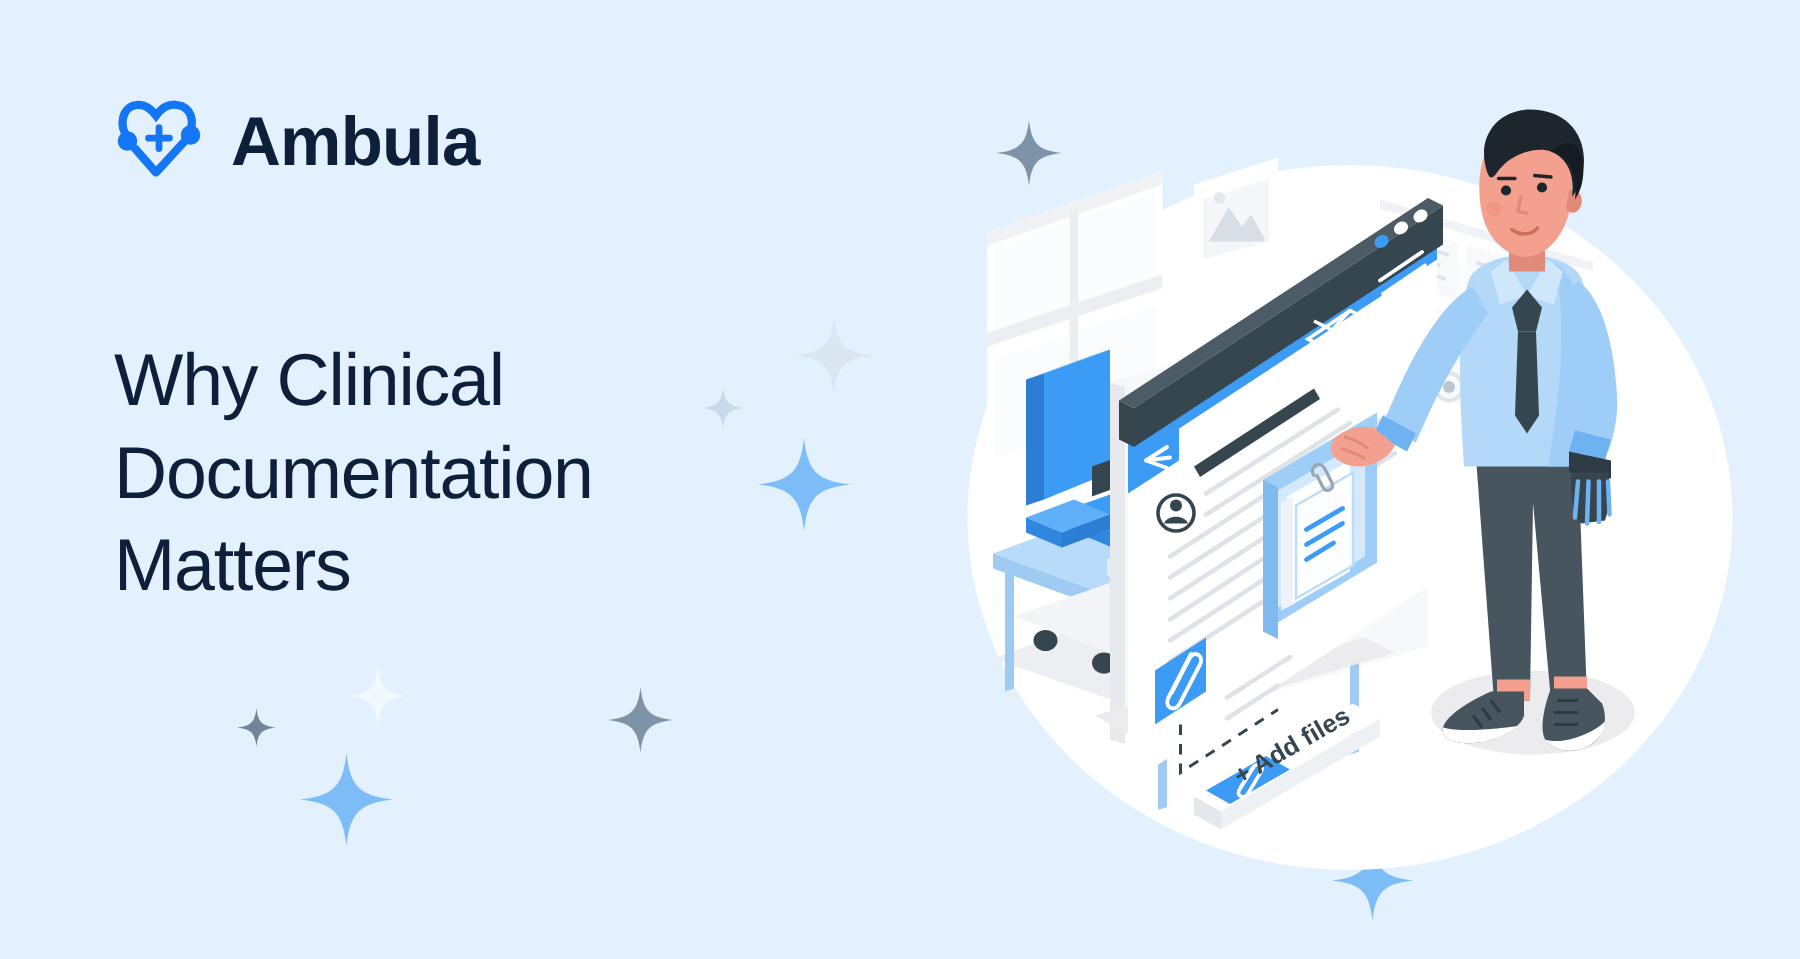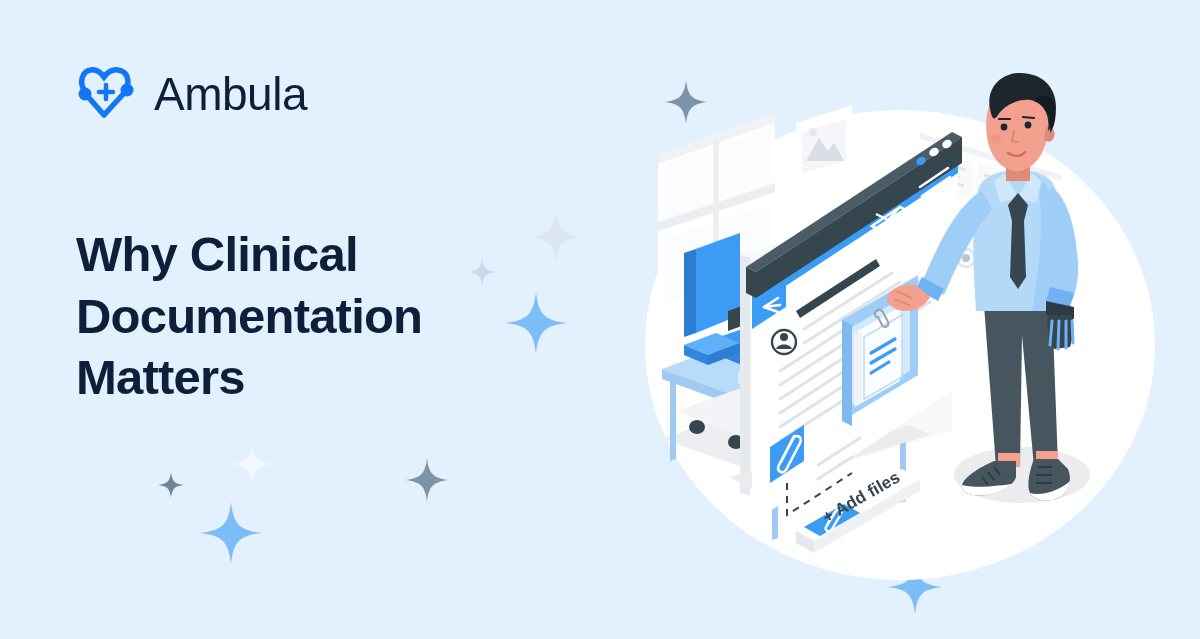--- a/index.html
+++ b/index.html
@@ -11,28 +11,28 @@
   }
   .stage { position:absolute; inset:0; }
 
   
   .brand {
     position:absolute; left:76px; top:63px;
     display:flex; align-items:center; gap:14px;
   }
   .brand-mark { width:64px; height:62px; display:block; }
   .brand-word {
-    font-size:46px; font-weight:normal; color:#0e2039;
+    font-size:46px; font-weight:bold; color:#0e2039;
     letter-spacing:-0.5px; line-height:1;
   }
 
   .headline {
     position:absolute; left:76px; top:224px;
     width:430px;
-    font-size:49px; font-weight:bold; line-height:1.26;
+    font-size:49px; font-weight:normal; line-height:1.26;
     color:#0e2039; letter-spacing:-0.8px;
     white-space:pre-line;
   }
 
   
   .spark { position:absolute; }
   .spark svg { display:block; width:100%; height:100%; }
 
   
   .illo { position:absolute; left:600px; top:15px; width:600px; height:624px; }

